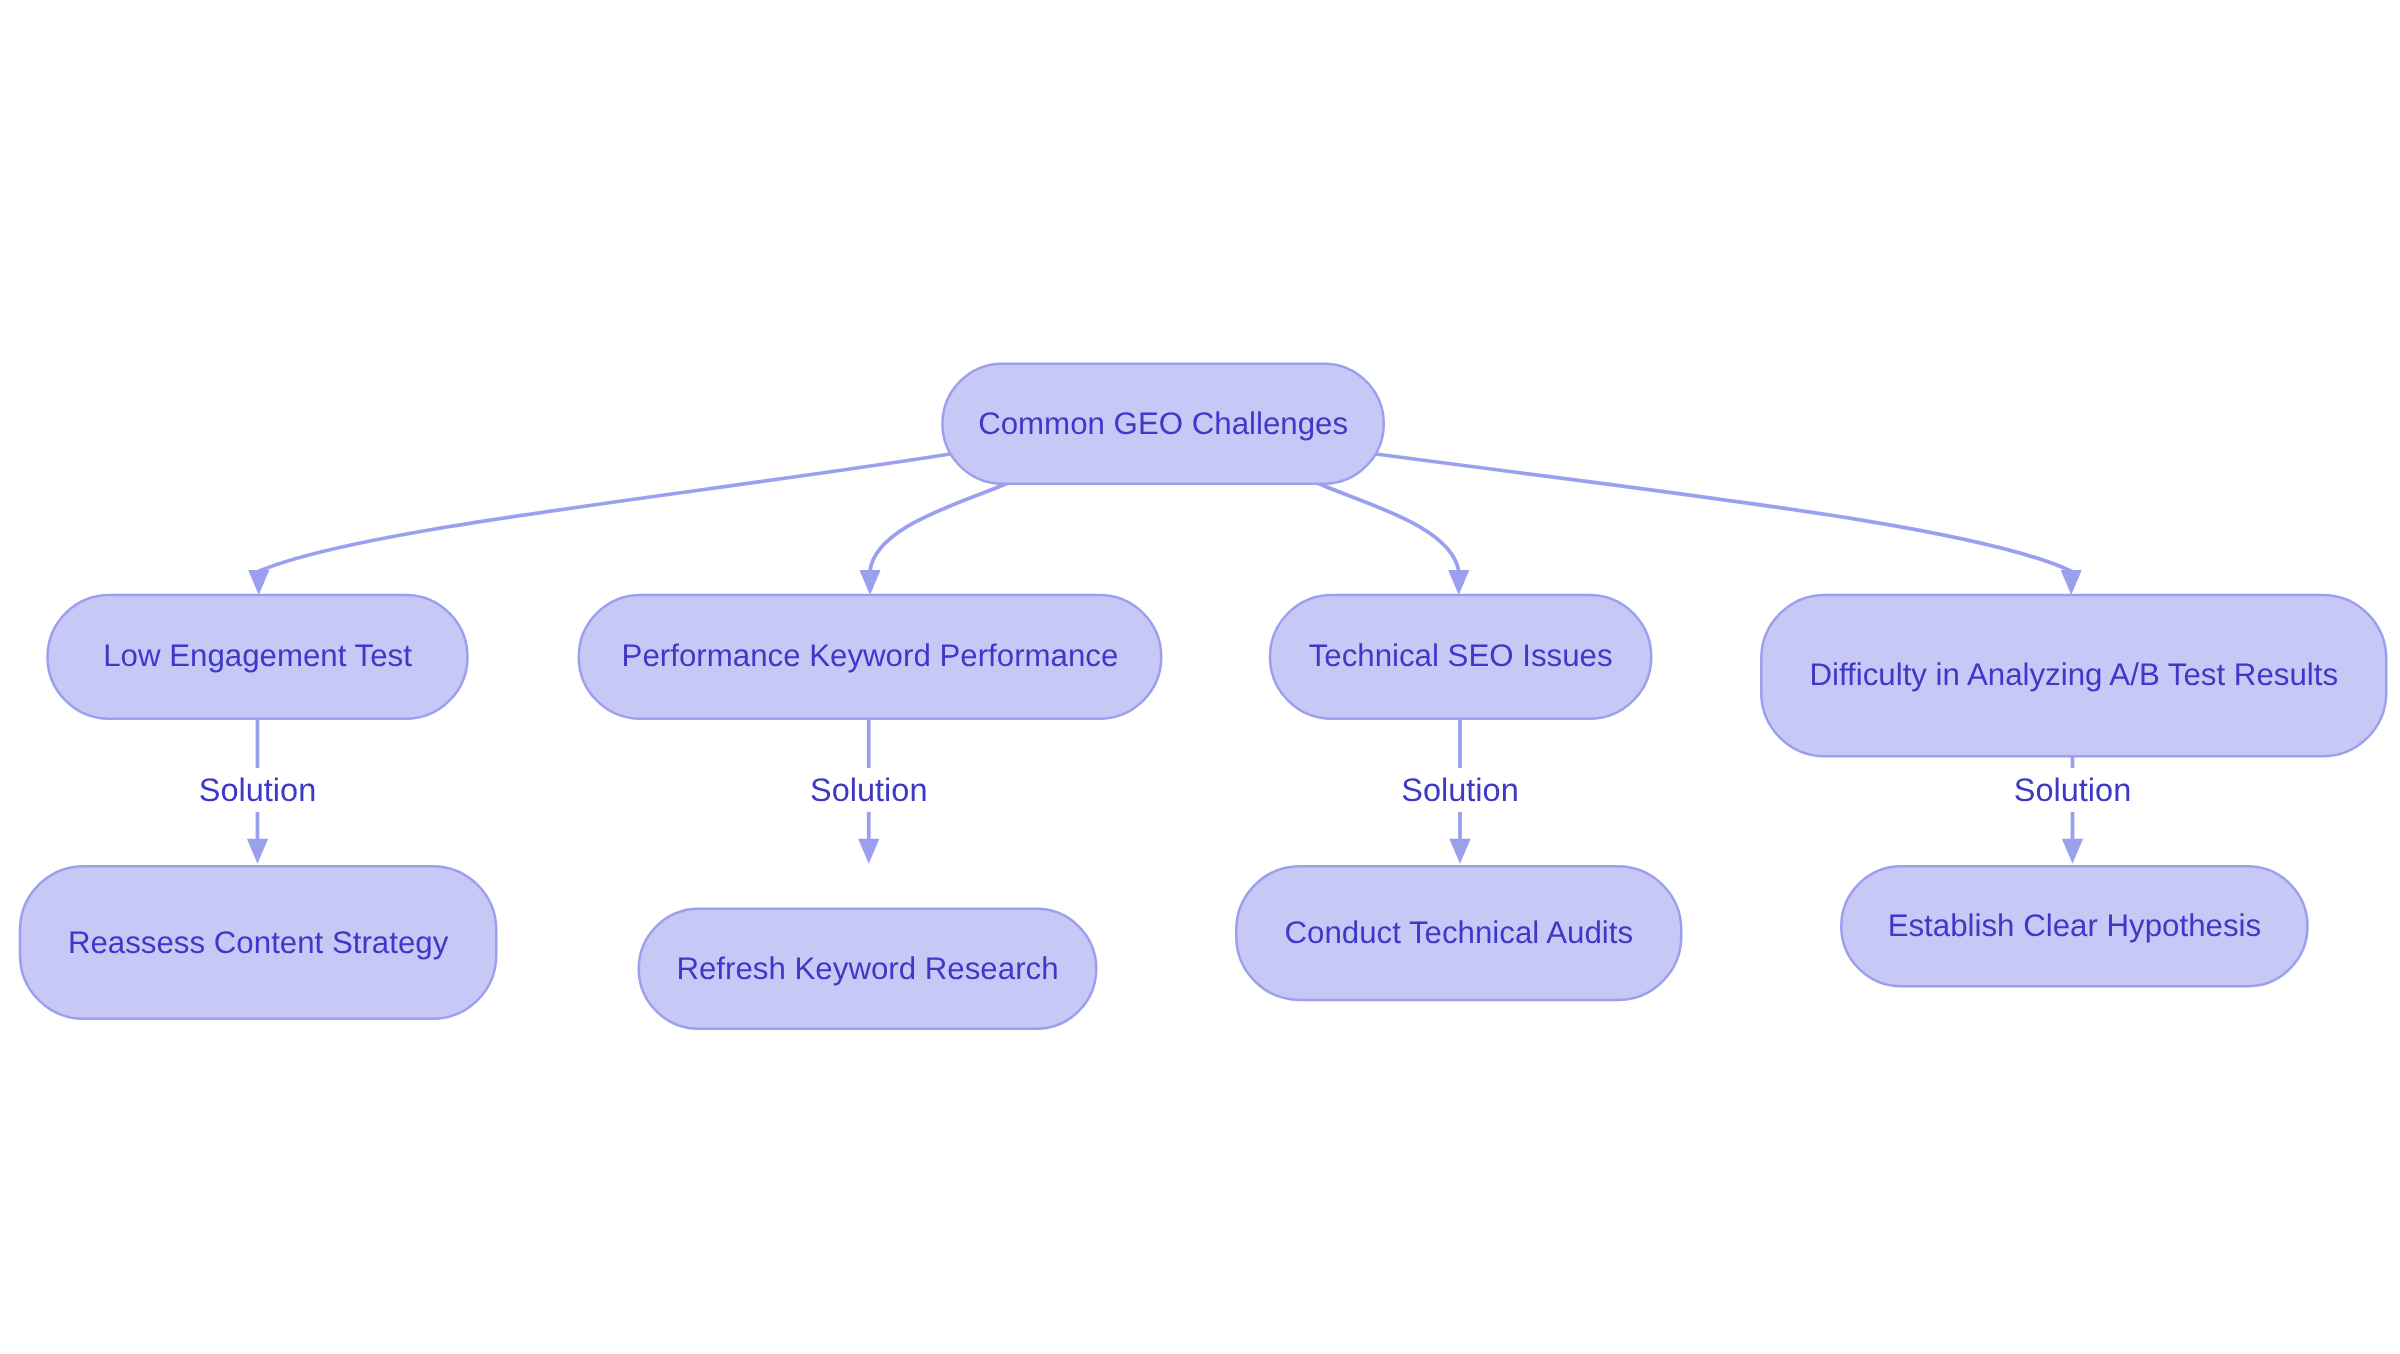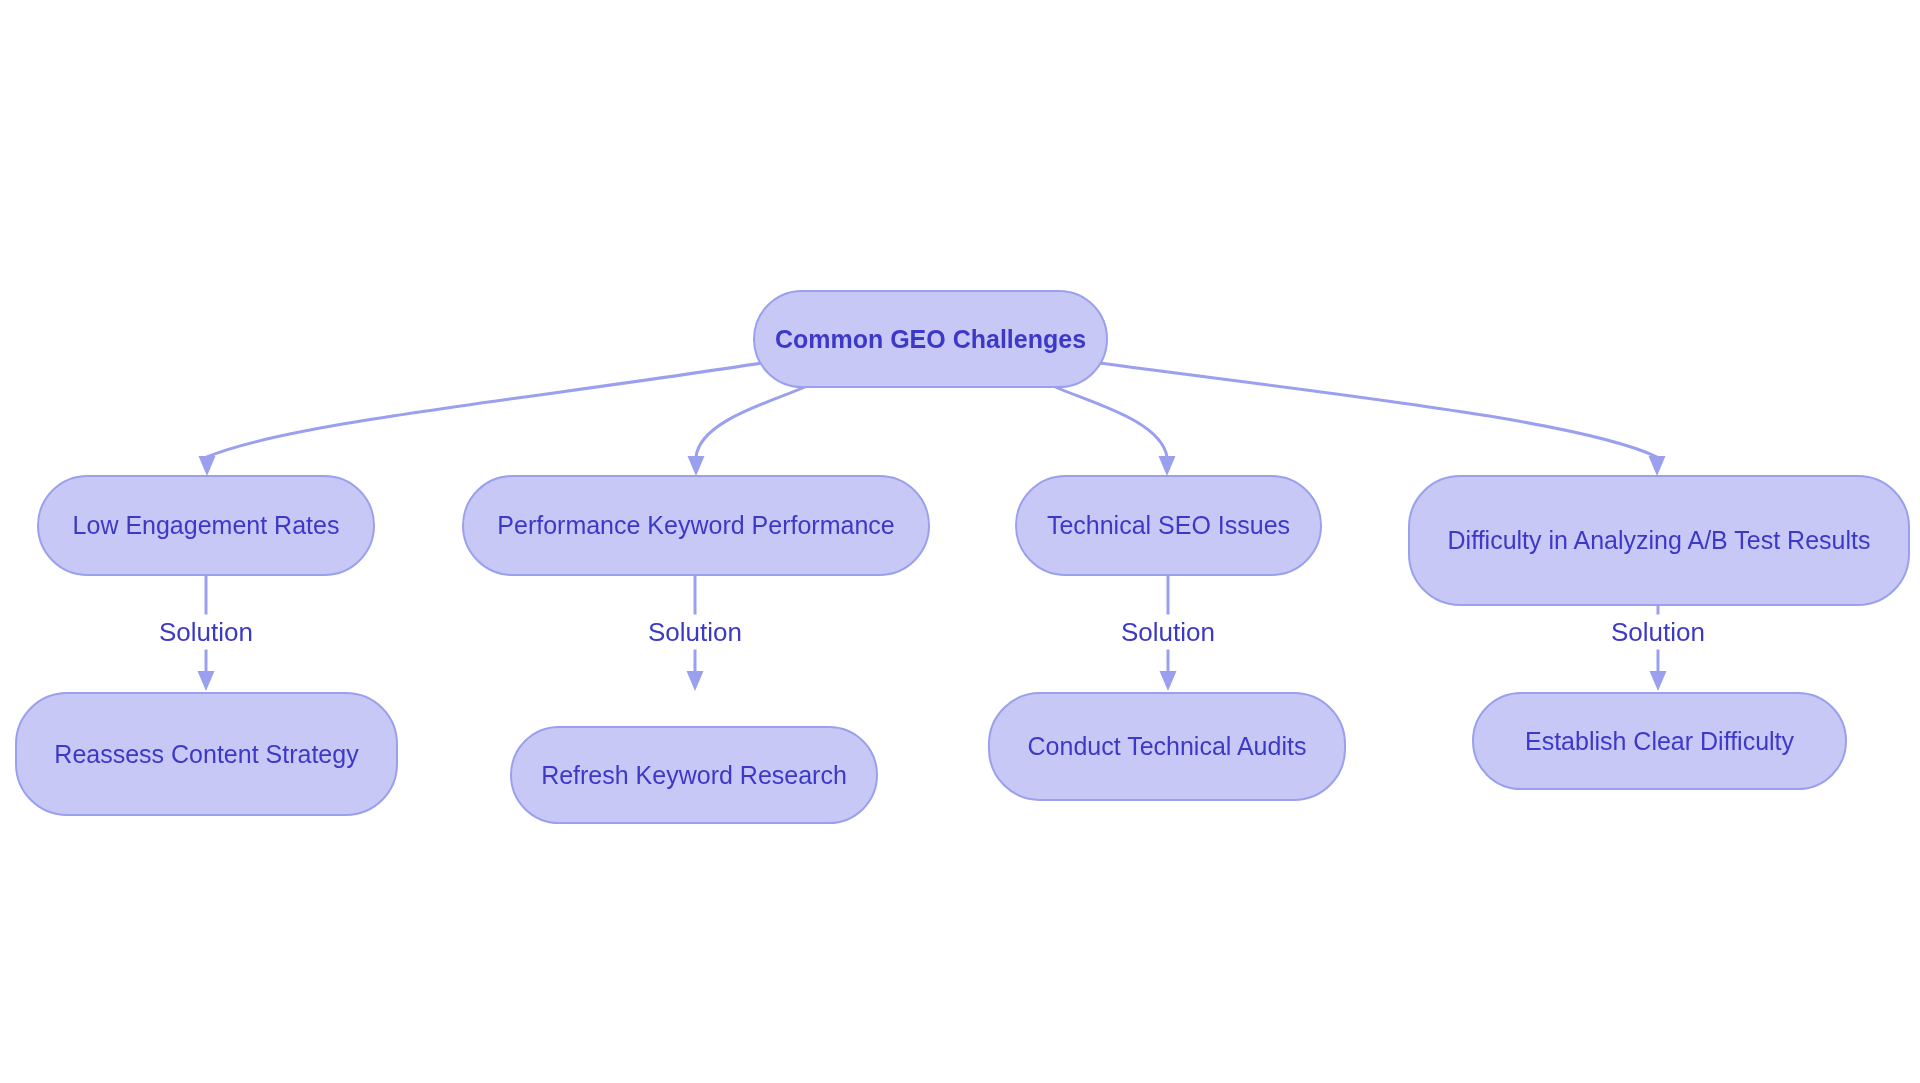--- a/index.html
+++ b/index.html
@@ -86,26 +86,26 @@
     <path class="edge" d="M 695 576 L 695 672"></path>
     <polygon class="arrow" points="686.5,671 703.5,671 695,691"></polygon>
 
     <path class="edge" d="M 1168 576 L 1168 672"></path>
     <polygon class="arrow" points="1159.5,671 1176.5,671 1168,691"></polygon>
 
     <path class="edge" d="M 1658 576 L 1658 672"></path>
     <polygon class="arrow" points="1649.5,671 1666.5,671 1658,691"></polygon>
   </svg>
 
-  <div class="node" style="left:753px; top:290px; width:355px; height:98px;font-weight:bold;">
+  <div class="node" style="left:753px; top:290px; width:355px; height:98px;">
     <span>Common GEO Challenges</span>
   </div>
 
   <div class="node" style="left:37px; top:475px; width:338px; height:101px;">
-    <span>Low Engagement Rates</span>
+    <span>Low Engagement Test</span>
   </div>
   <div class="node" style="left:462px; top:475px; width:468px; height:101px;">
     <span>Performance Keyword Performance</span>
   </div>
   <div class="node" style="left:1015px; top:475px; width:307px; height:101px;">
     <span>Technical SEO Issues</span>
   </div>
   <div class="node" style="left:1408px; top:475px; width:502px; height:131px;">
     <span>Difficulty in Analyzing A/B Test Results</span>
   </div>
@@ -118,16 +118,16 @@
   <div class="node" style="left:15px; top:692px; width:383px; height:124px;">
     <span>Reassess Content Strategy</span>
   </div>
   <div class="node" style="left:510px; top:692px; width:368px; height:98px;margin-top:34px;">
     <span>Refresh Keyword Research</span>
   </div>
   <div class="node" style="left:988px; top:692px; width:358px; height:109px;">
     <span>Conduct Technical Audits</span>
   </div>
   <div class="node" style="left:1472px; top:692px; width:375px; height:98px;">
-    <span>Establish Clear Difficulty</span>
+    <span>Establish Clear Hypothesis</span>
   </div>
 
 </div>
 
 </body></html>

